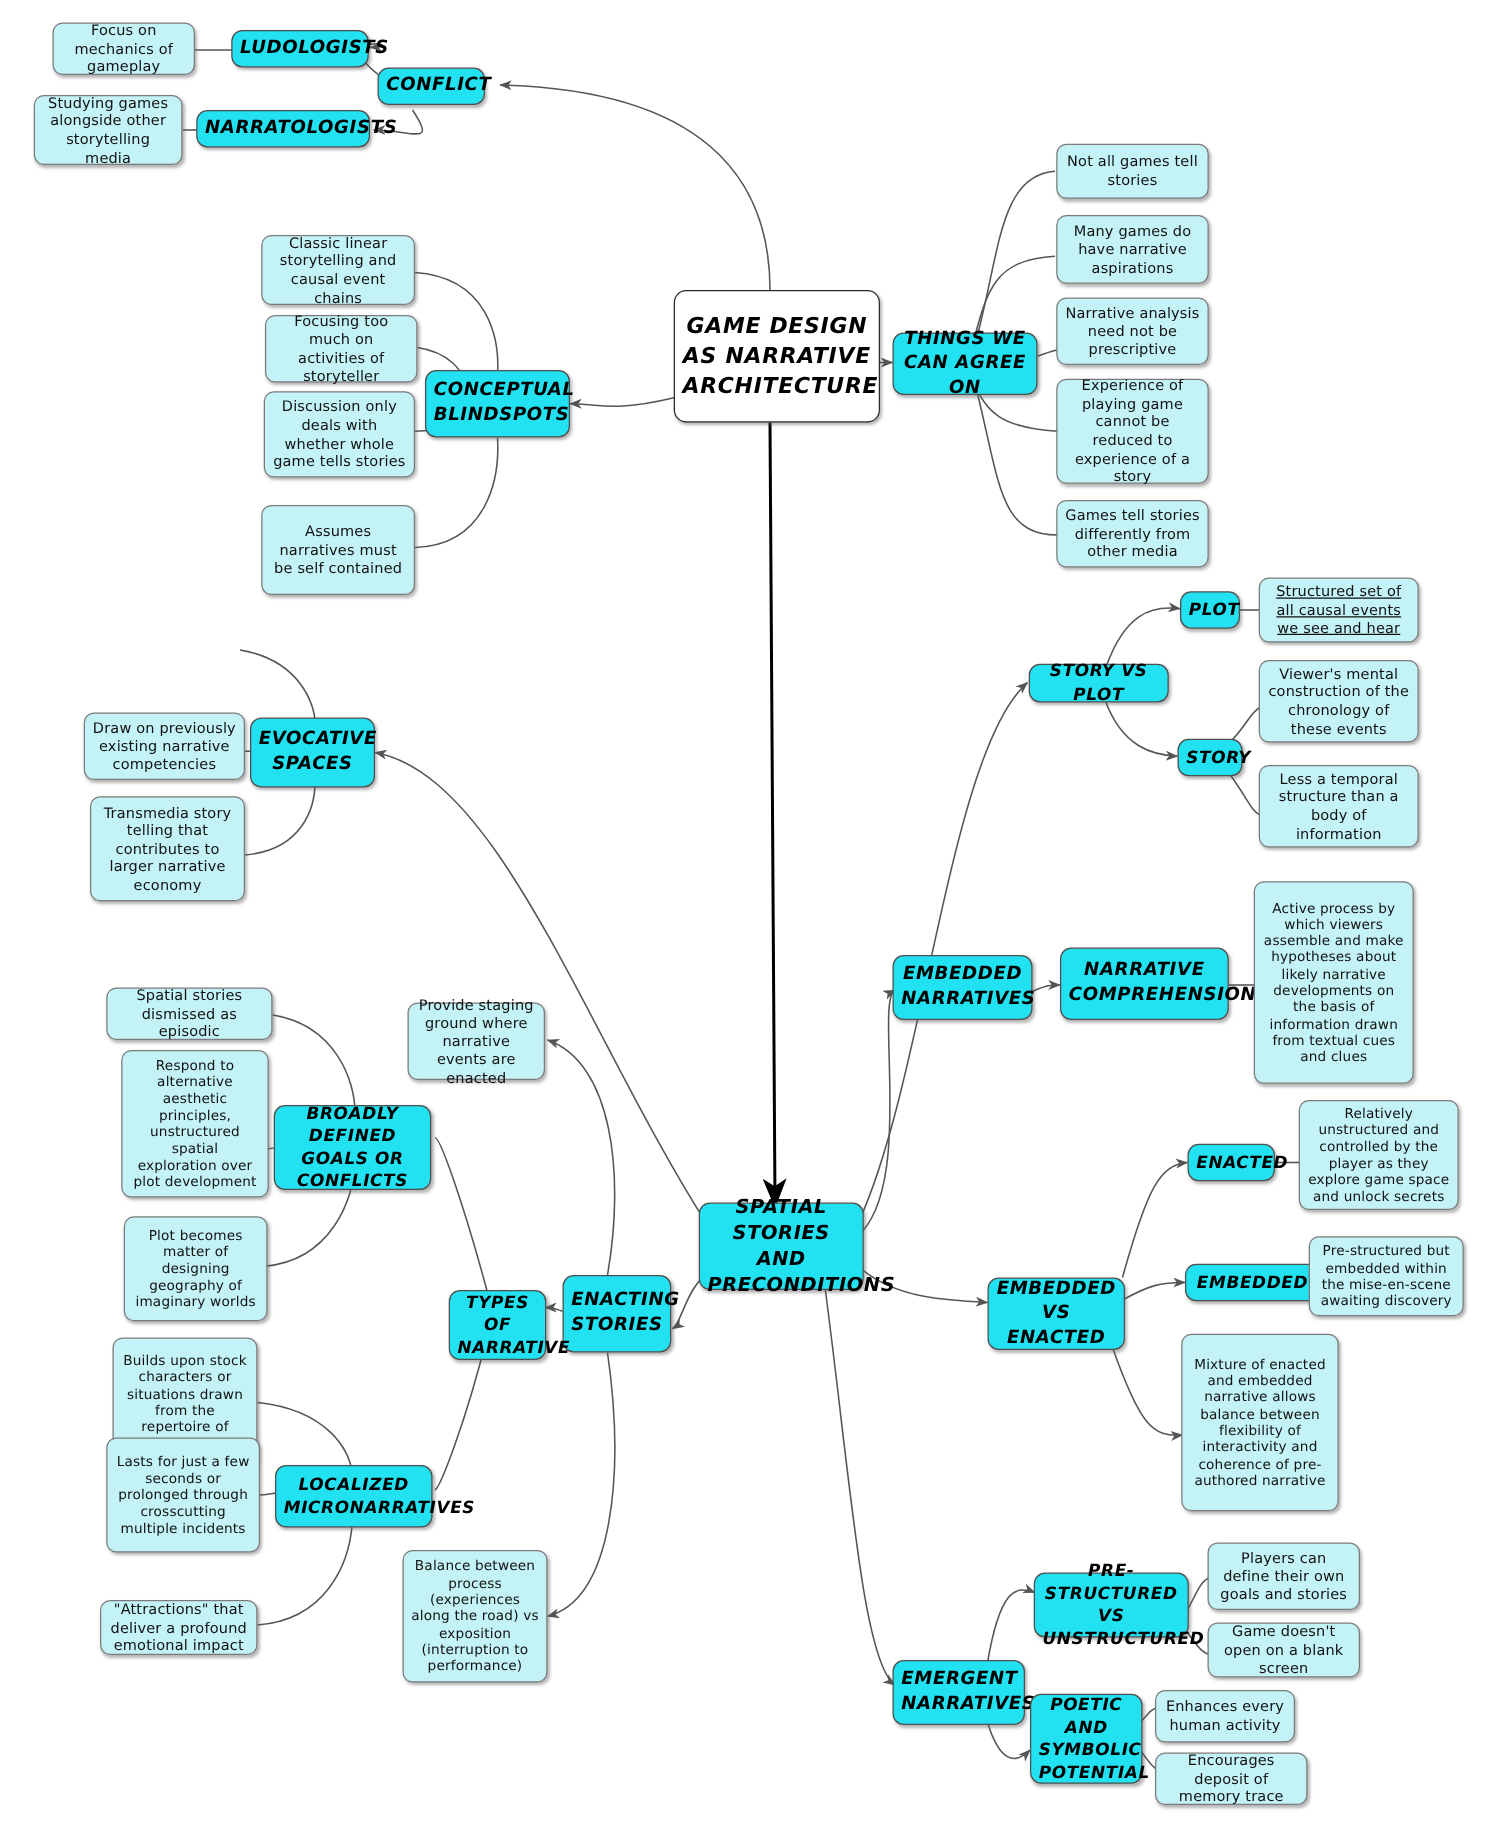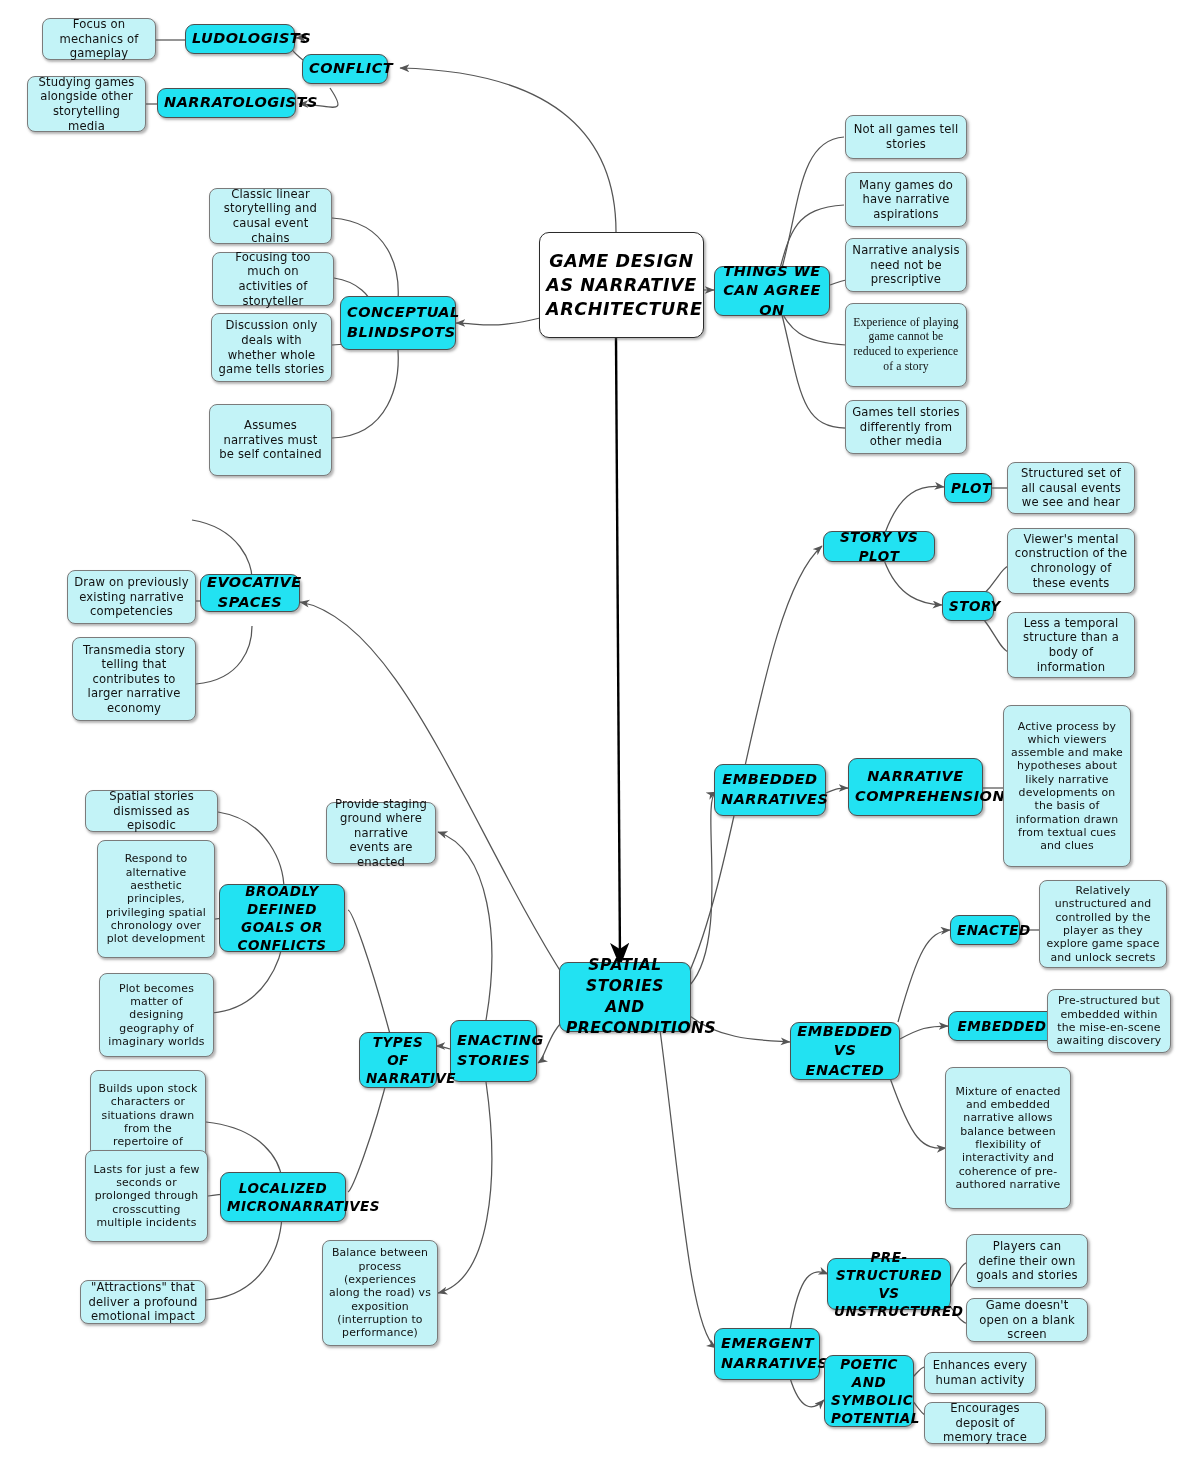--- a/index.html
+++ b/index.html
@@ -200,47 +200,47 @@
   </div>
   <div class="node n-leaf" style="left:845px;top:115px;width:122px;height:44px;">
     <span>Not all games tell stories</span>
   </div>
   <div class="node n-leaf" style="left:845px;top:172px;width:122px;height:55px;">
     <span>Many games do have narrative aspirations</span>
   </div>
   <div class="node n-leaf" style="left:845px;top:238px;width:122px;height:54px;">
     <span>Narrative analysis need not be prescriptive</span>
   </div>
-  <div class="node n-leaf" style="left:845px;top:303px;width:122px;height:84px;font-family:Liberation Serif, serif;">
+  <div class="node n-leaf" style="left:845px;top:303px;width:122px;height:84px;">
     <span>Experience of playing game cannot be reduced to experience of a story</span>
   </div>
   <div class="node n-leaf" style="left:845px;top:400px;width:122px;height:54px;">
     <span>Games tell stories differently from other media</span>
   </div>
 
-  <div class="node n-main" style="left:200px;top:574px;width:100px;height:38px;justify-content:flex-end;">
+  <div class="node n-main" style="left:200px;top:574px;width:100px;height:56px;justify-content:flex-end;">
     <span>EVOCATIVE SPACES</span>
   </div>
   <div class="node n-leaf" style="left:67px;top:570px;width:129px;height:54px;">
     <span>Draw on previously existing narrative competencies</span>
   </div>
   <div class="node n-leaf" style="left:72px;top:637px;width:124px;height:84px;">
     <span>Transmedia story telling that contributes to larger narrative economy</span>
   </div>
 
   <div class="node n-main small" style="left:823px;top:531px;width:112px;height:31px;">
     <span>STORY VS PLOT</span>
   </div>
   <div class="node n-main small" style="left:944px;top:473px;width:48px;height:30px;">
     <span>PLOT</span>
   </div>
   <div class="node n-main small" style="left:942px;top:591px;width:52px;height:30px;">
     <span>STORY</span>
   </div>
-  <div class="node n-leaf" style="left:1007px;top:462px;width:128px;height:52px;">
+  <div class="node n-leaf" style="left:1007px;top:462px;width:128px;height:52px;text-decoration:underline;">
     <span>Structured set of all causal events we see and hear</span>
   </div>
   <div class="node n-leaf" style="left:1007px;top:528px;width:128px;height:66px;">
     <span>Viewer's mental construction of the chronology of these events</span>
   </div>
   <div class="node n-leaf" style="left:1007px;top:612px;width:128px;height:66px;">
     <span>Less a temporal structure than a body of information</span>
   </div>
 
   <div class="node n-main" style="left:714px;top:764px;width:112px;height:52px;">
@@ -307,21 +307,21 @@
     <span>Balance between process (experiences along the road) vs exposition (interruption to performance)</span>
   </div>
 
   <div class="node n-main small" style="left:219px;top:884px;width:126px;height:68px;">
     <span>BROADLY DEFINED GOALS OR CONFLICTS</span>
   </div>
   <div class="node n-leaf" style="left:85px;top:790px;width:133px;height:42px;">
     <span>Spatial stories dismissed as episodic</span>
   </div>
   <div class="node n-leaf xs" style="left:97px;top:840px;width:118px;height:118px;">
-    <span>Respond to alternative aesthetic principles, privileging spatial chronology over plot development</span>
+    <span>Respond to alternative aesthetic principles, unstructured spatial exploration over plot development</span>
   </div>
   <div class="node n-leaf xs" style="left:99px;top:973px;width:115px;height:84px;">
     <span>Plot becomes matter of designing geography of imaginary worlds</span>
   </div>
 
   <div class="node n-main small" style="left:220px;top:1172px;width:126px;height:50px;">
     <span>LOCALIZED MICRONARRATIVES</span>
   </div>
   <div class="node n-leaf xs" style="left:90px;top:1070px;width:116px;height:104px;">
     <span>Builds upon stock characters or situations drawn from the repertoire of melodrama</span>

